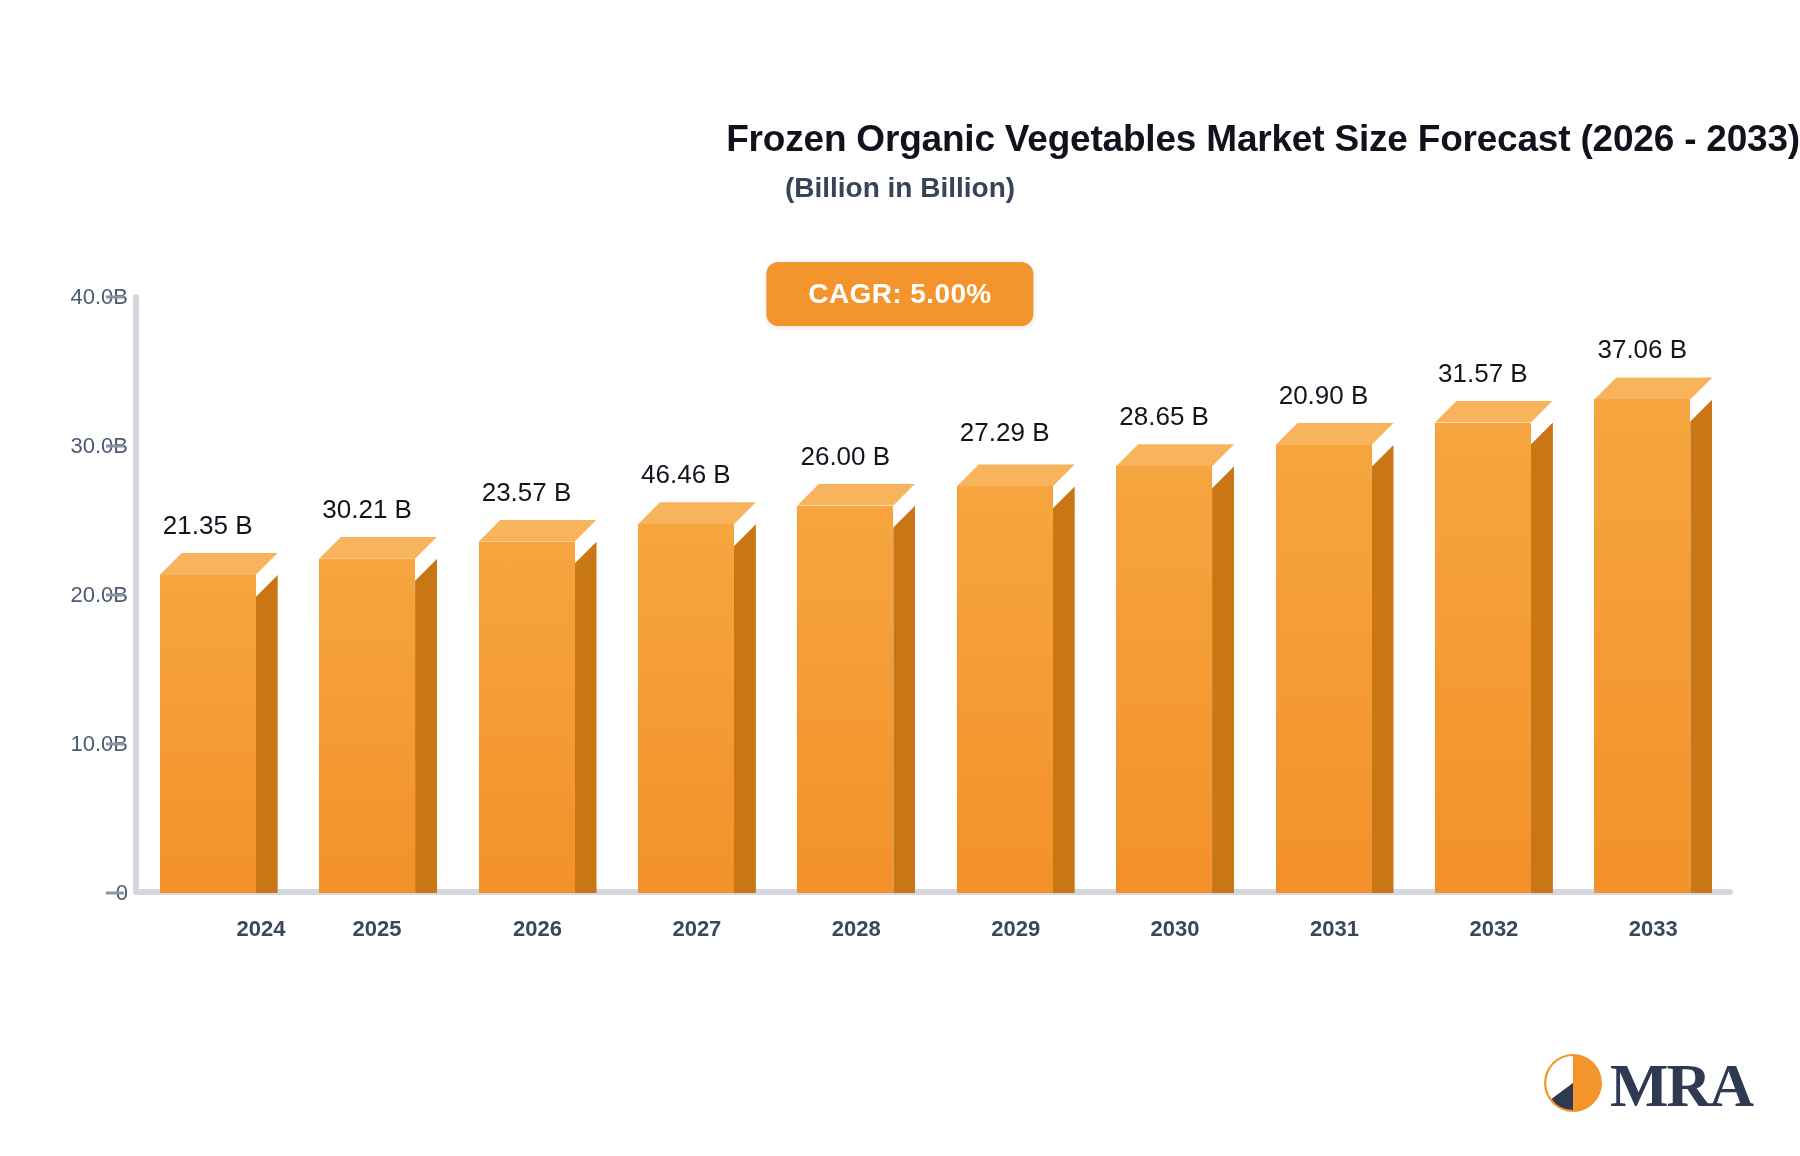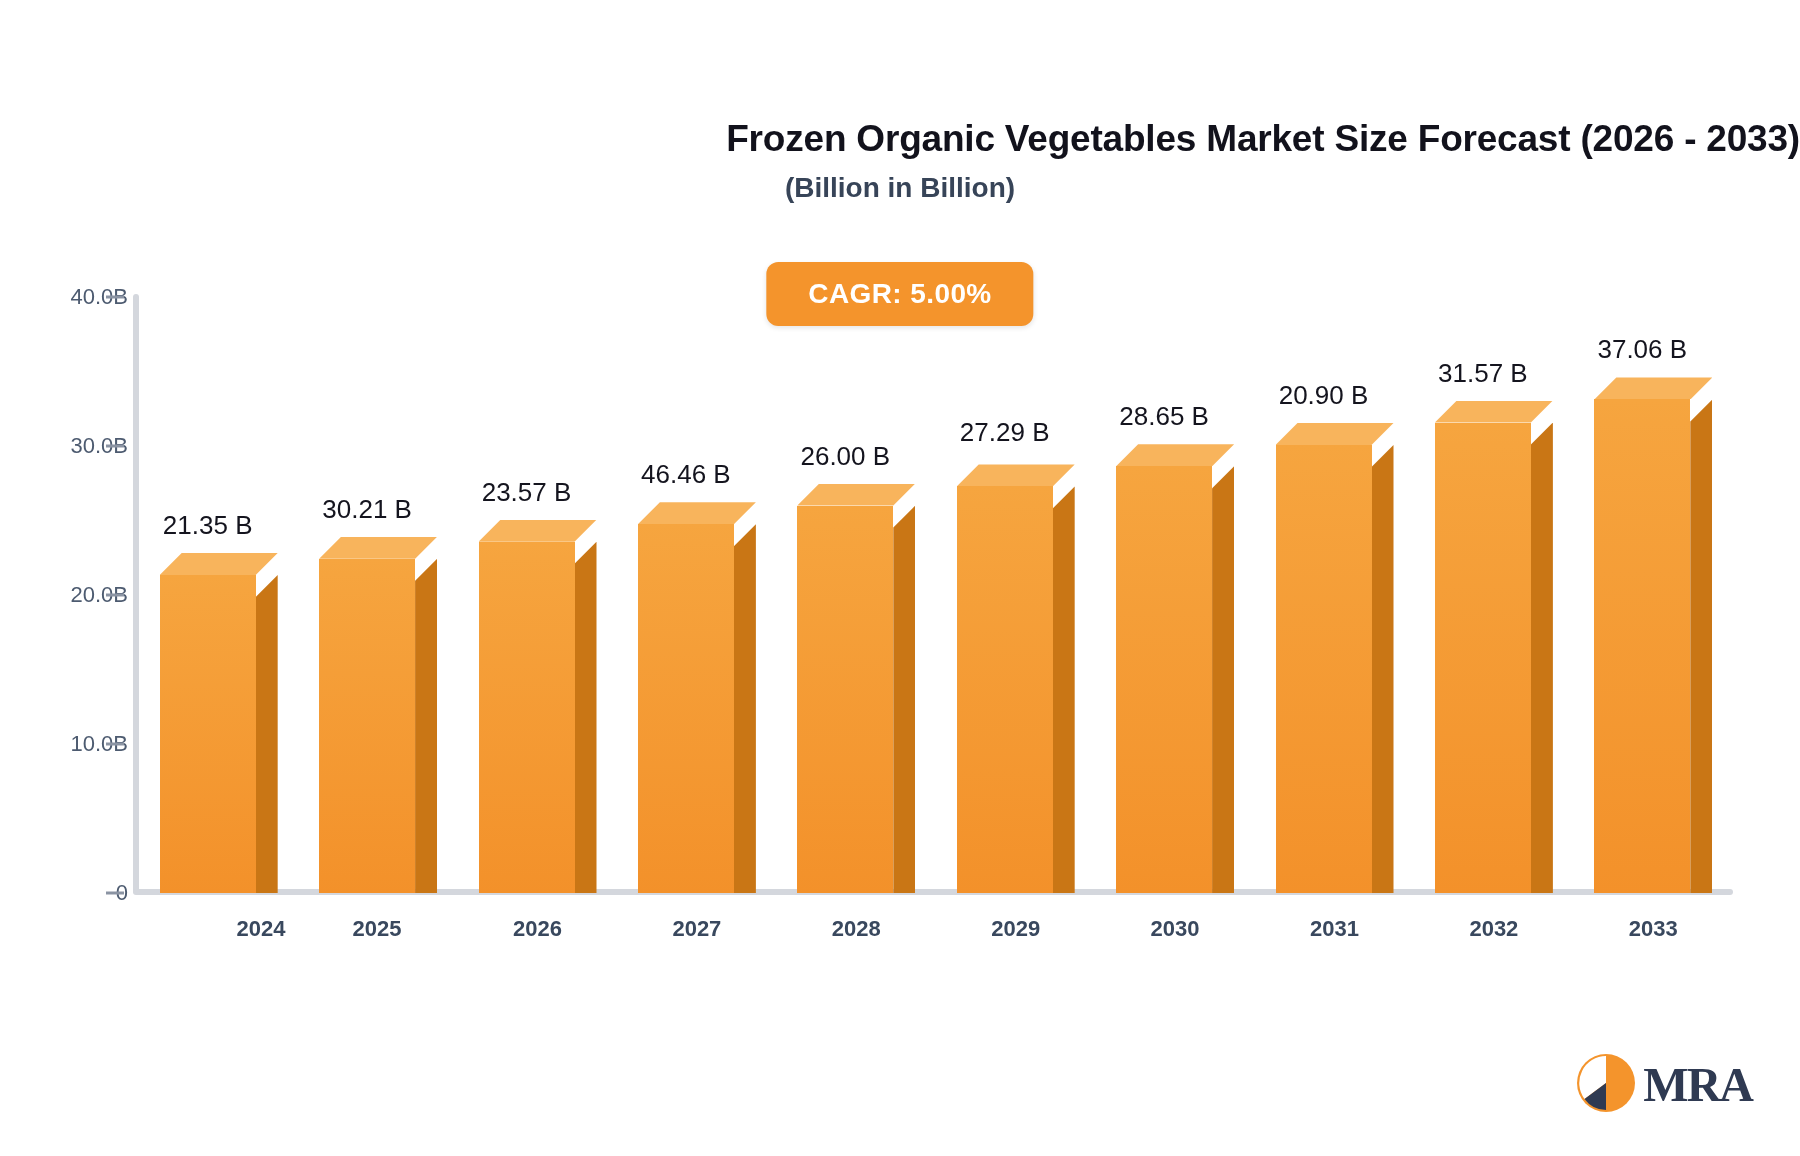--- a/index.html
+++ b/index.html
@@ -162,21 +162,21 @@
     bottom: 38px;
     display: flex;
     align-items: center;
     gap: 6px;
   }
 
   #logo-mark { display: block; }
 
   #logo-text {
     font-family: "Liberation Serif", serif;
-    font-size: 48px;
+    font-size: 62px;
     font-weight: bold;
     color: #2f3a52;
     letter-spacing: -2px;
     line-height: 1;
   }
 </style>
 </head>
 <body>
 
 <div id="canvas">

